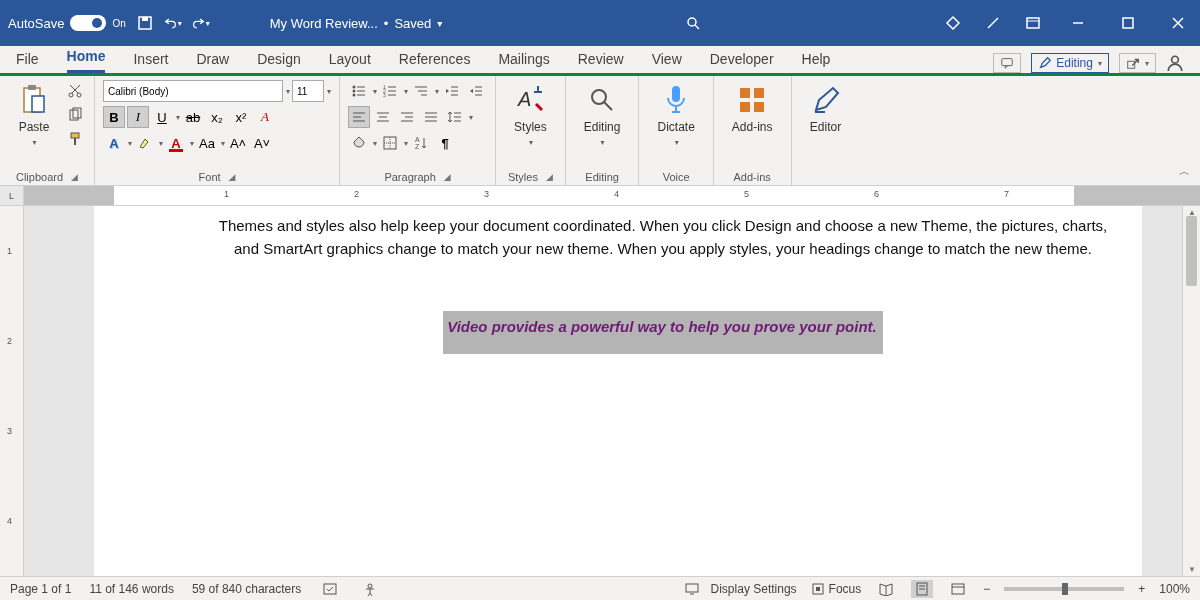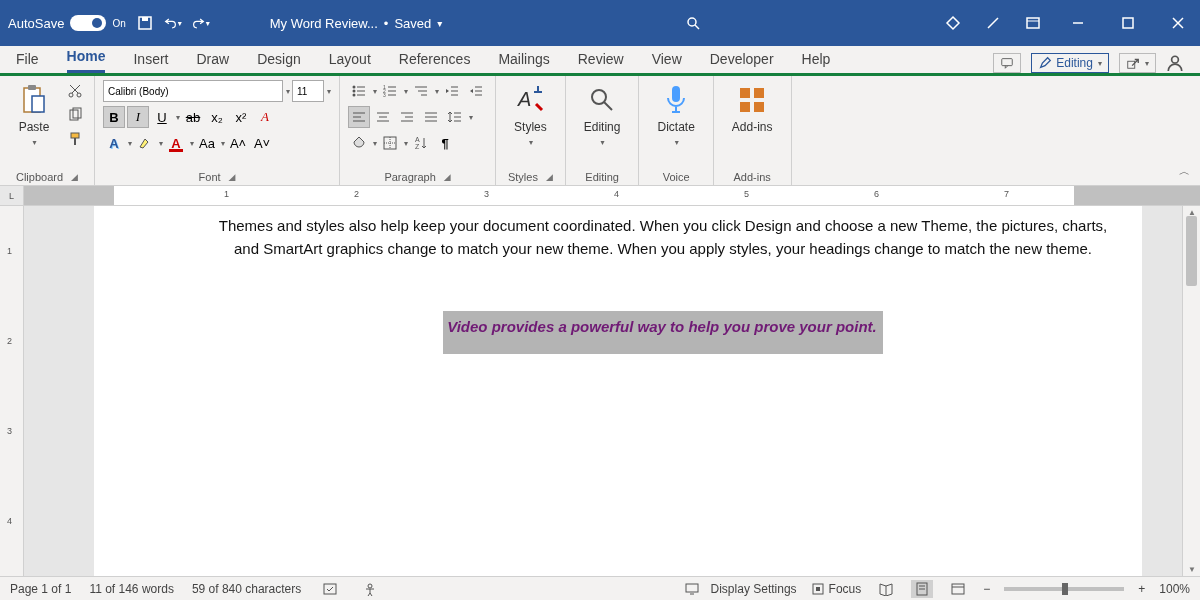--- a/index.html
+++ b/index.html
@@ -468,20 +468,34 @@
             </svg>
           </span>
           <span>Add-ins</span>
         </div>
       </div>
     <div class="glabel">
         <span>Add-ins</span>
       </div>
   </div>
 
+  <div class="group" style="border-right:none">
+    <div class="gbody">
+        <div class="vbtn">
+          <span class="vicon">
+            <svg width="30" height="30" viewBox="0 0 30 30">
+              <path d="M5 25 L8 15 L22 3 L27 8 L15 22 Z" fill="none" stroke="#2b579a" stroke-width="2"></path>
+              <line x1="4" y1="27" x2="14" y2="27" stroke="#2b579a" stroke-width="2"></line>
+            </svg>
+          </span>
+          <span>Editor</span>
+        </div>
+      </div>
+    <div class="glabel"></div>
+  </div>
 
   <span class="collapse">︿</span>
 </div>
 
 <div class="ruler-row">
   <div class="ruler-corner">L</div>
   <div class="ruler">
     <div class="gray" style="left:0;width:90px"></div>
     <div class="gray" style="left:1050px;right:0"></div>
     <span class="num" style="left:200px">1</span>

